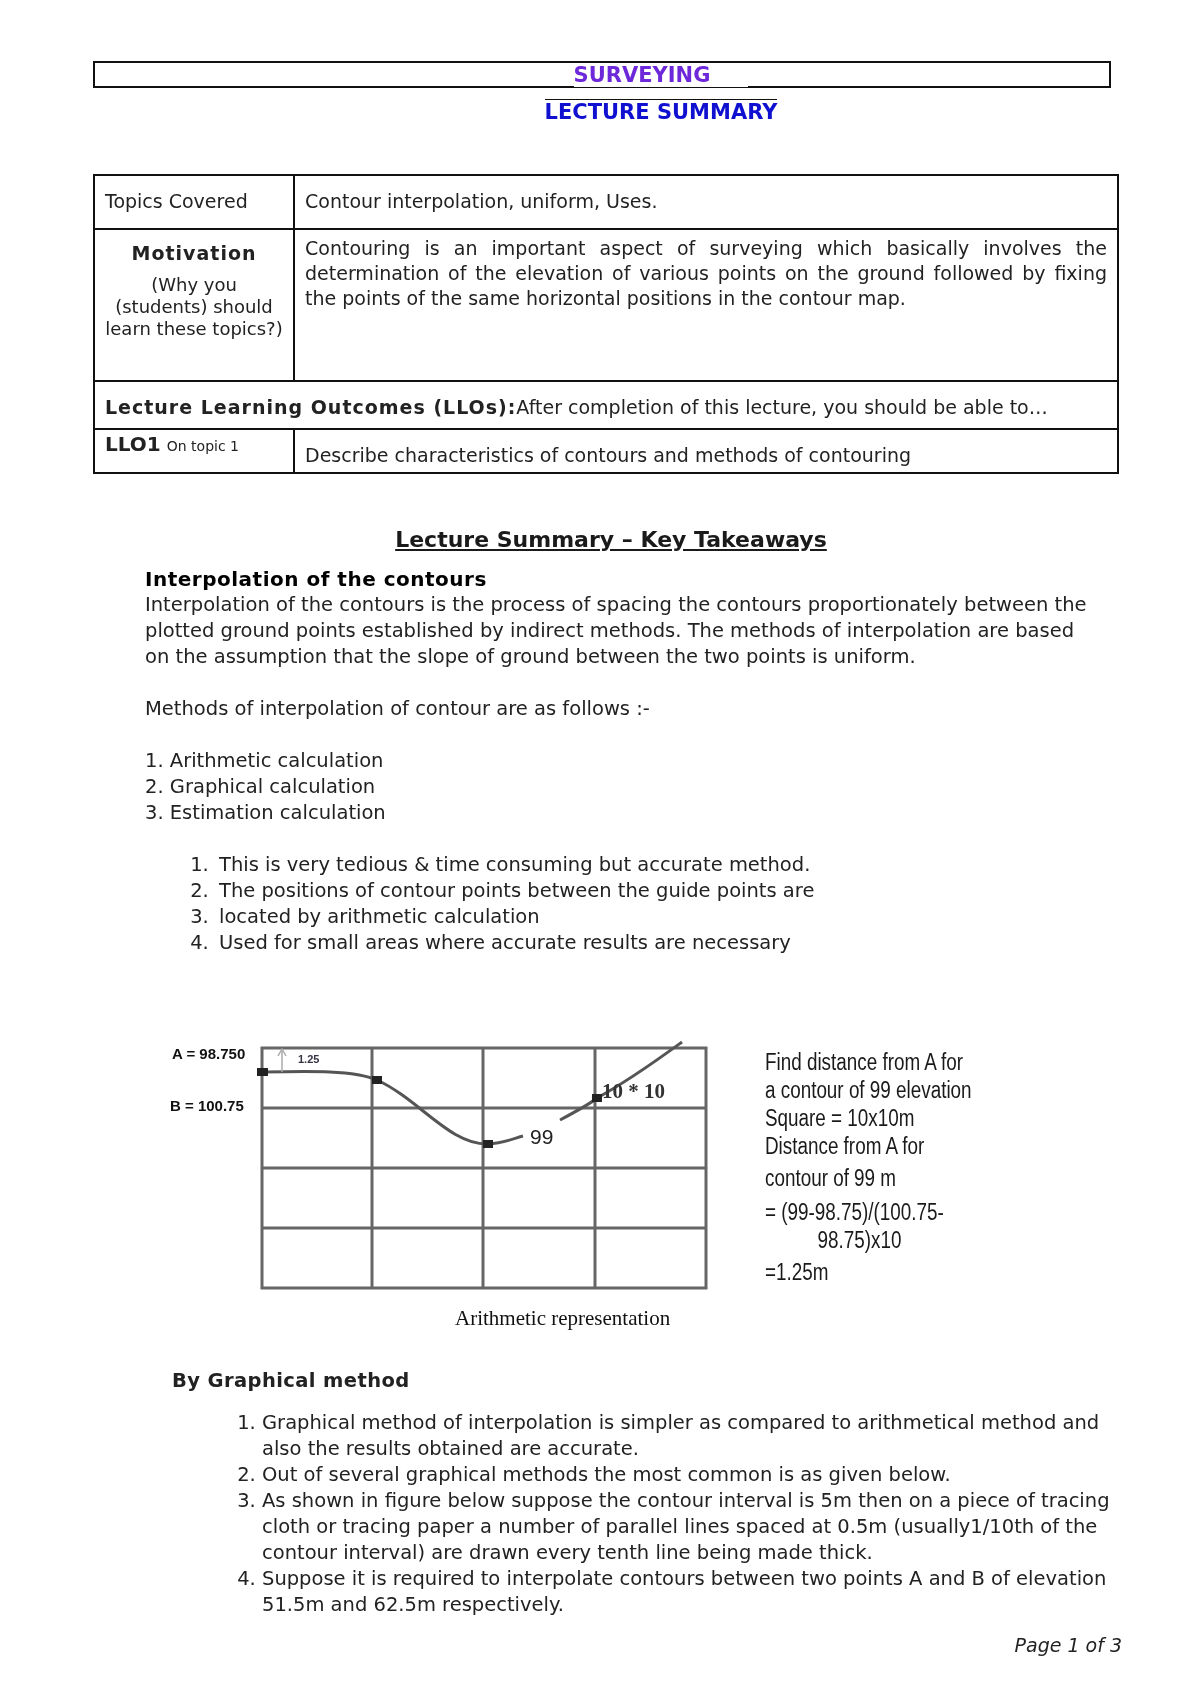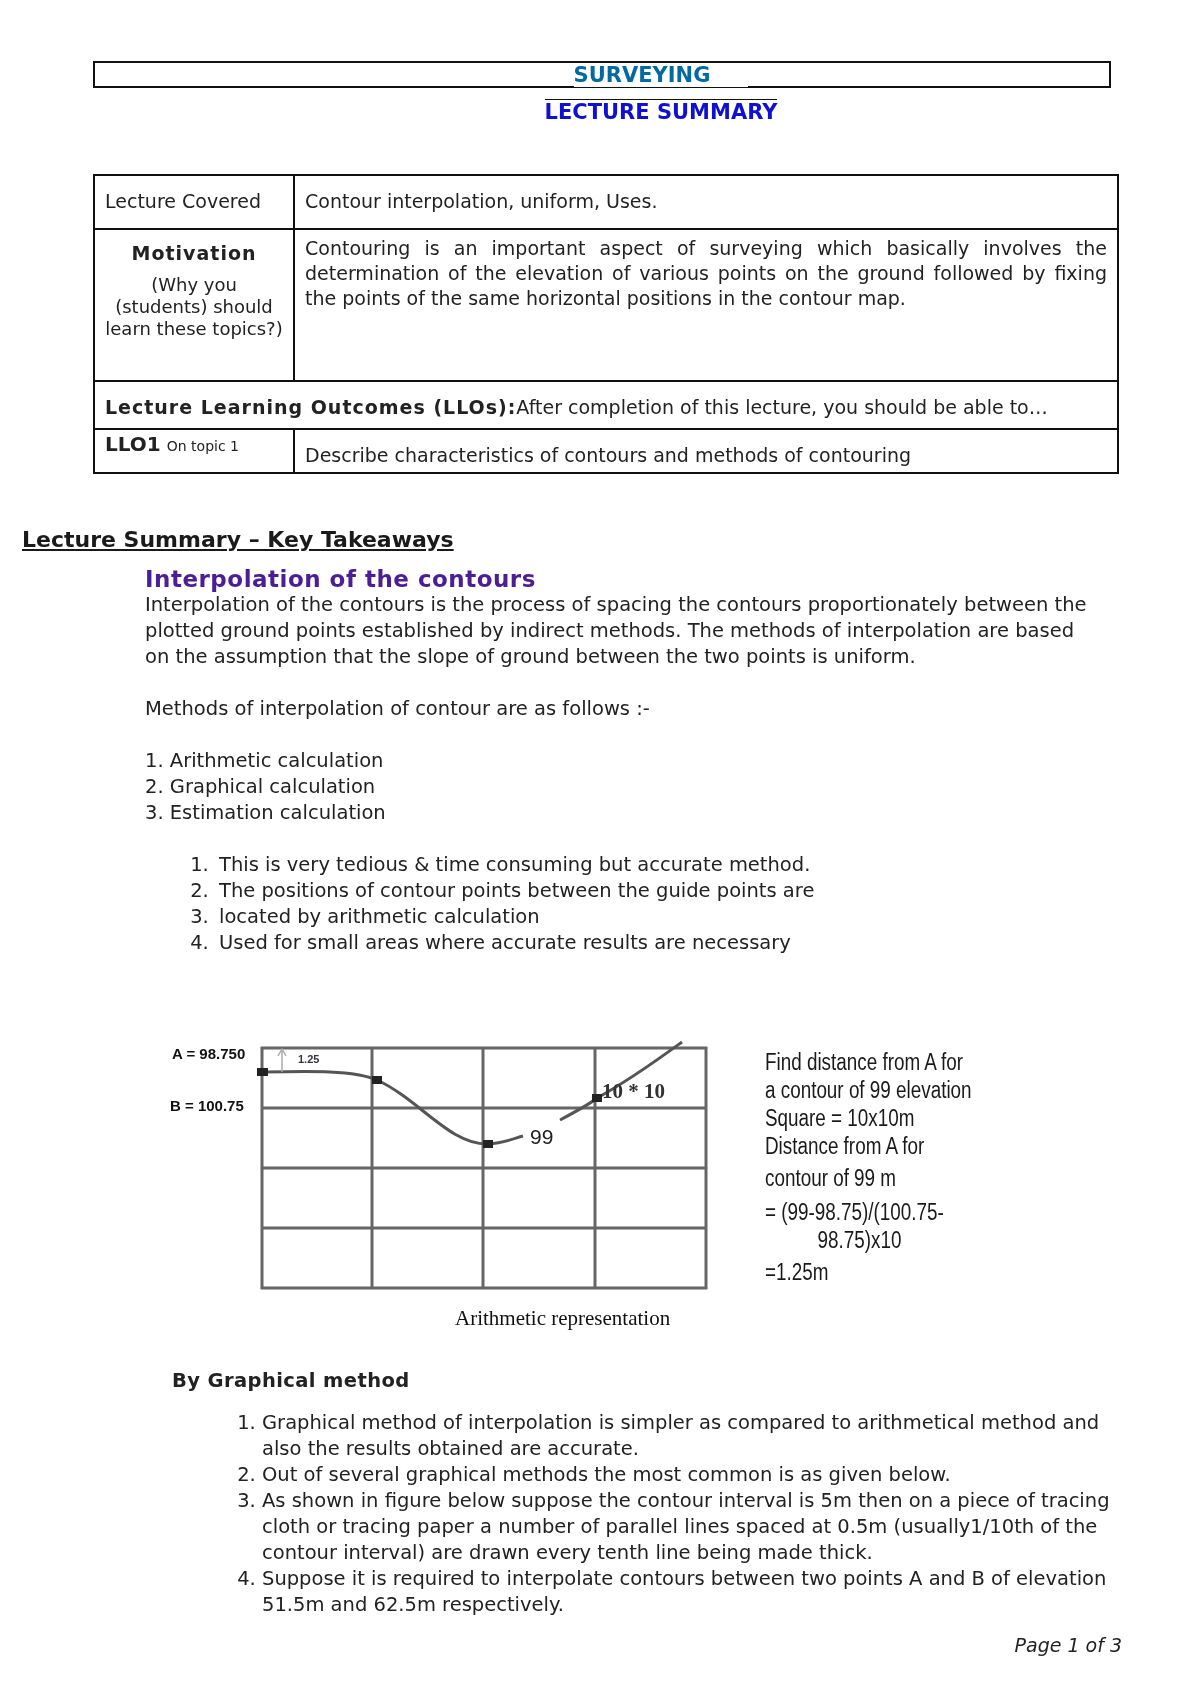--- a/index.html
+++ b/index.html
@@ -4,44 +4,44 @@
 <style>
   html, body { margin: 0; padding: 0; background: #ffffff; }
   body { width: 1200px; height: 1698px; position: relative; overflow: hidden;
          font-family: "DejaVu Sans", sans-serif; color: #1a1a1a; }
   .abs { position: absolute; }
 
   
   .header-box { left: 93px; top: 61px; width: 1018px; height: 27px;
                 border: 2px solid #111; box-sizing: border-box; }
   .header-title { left: 0; width: 1200px; top: 63px; text-align: center;
-                  font-weight: bold; color: #0369a1; font-size: 21px; padding-left: 122px; box-sizing: border-box; }
+                  font-weight: bold; color: #6d28d9; font-size: 21px; padding-left: 122px; box-sizing: border-box; }
   .header-title span { background: #fff; padding: 0 38px 0 0; border-bottom: 1px solid #111; }
   .header-sub { left: 0; width: 1200px; top: 100px; text-align: center;
                 font-weight: bold; color: #1010d0; font-size: 21px; padding-left: 122px; box-sizing: border-box; }
   .header-sub span { border-top: 1px solid #111; }
 
   
   .info-table { left: 93px; top: 174px; width: 1026px; border-collapse: collapse; font-size: 19px; }
   .info-table td { border: 2px solid #111; vertical-align: top; padding: 6px 10px; color: #222; }
   .c1 { width: 178px; }
   .topics-label { padding-top: 14px !important; height: 32px; }
   .motivation-cell { text-align: center; }
   .motivation-title { font-weight: bold; letter-spacing: 1px; margin-top: 6px; font-size: 19px; }
   .motivation-sub { margin-top: 10px; line-height: 22px; font-size: 18px; }
   .justify { text-align: justify; line-height: 25px; margin-left: 44px; }
   .llo-head { line-height: 26px; text-align: justify; padding-top: 12px !important; padding-bottom: 8px !important; border-radius: 6px; }
   .llo-head b { letter-spacing: 1px; }
   .llo-id { font-weight: bold; font-size: 20px; }
   .llo-small { font-size: 14px; font-weight: normal; }
 
   
-  .summary-title { left: 0; width: 1200px; top: 527px; font-weight: bold; font-size: 22px; text-decoration: underline; padding-left: 22px; box-sizing: border-box; }
+  .summary-title { left: 0; width: 1200px; top: 527px; text-align: center; font-weight: bold; font-size: 22px; text-decoration: underline; padding-left: 22px; box-sizing: border-box; }
   .content { left: 145px; top: 566px; width: 950px; font-size: 19.5px; line-height: 26px; color: #222; }
-  .red-head { color: #4c1d95; font-size: 23px; letter-spacing: 0.5px; margin: 0; }
+  .red-head { color: #000000; font-size: 20px; letter-spacing: 0.5px; margin: 0; }
   p { margin: 0; }
   .gap { height: 26px; }
   .plain-list { margin: 0; padding: 0; list-style: none; }
   .sub-head { font-weight: bold; letter-spacing: 0.4px; }
   ol.num { margin: 0; padding-left: 74px; }
   ol.num li { padding-left: 4px; }
   .calc-text { left: 765px; top: 1048px; width: 250px; font-family: "Liberation Sans", sans-serif; font-size: 23px; line-height: 28px; color: #1a1a1a; transform: scaleX(0.82); transform-origin: left top; white-space: nowrap; }
 
   .graphical { left: 172px; top: 1368px; width: 960px; font-size: 19.5px; line-height: 26px; color: #222; }
   .graphical ol { margin: 16px; padding-left: 74px; }
@@ -50,21 +50,21 @@
 </head>
 <body>
 
 <div class="abs header-box"></div>
 <div class="abs header-title"><span>SURVEYING</span></div>
 <div class="abs header-sub"><span>LECTURE SUMMARY</span></div>
 
 <table class="abs info-table">
   <tbody>
       <tr>
-    <td class="c1 topics-label">Lecture Covered</td>
+    <td class="c1 topics-label">Topics Covered</td>
     <td class="topics-label" colspan="2">Contour interpolation, uniform, Uses.</td>
   </tr>
   <tr>
     <td class="c1 motivation-cell" style="height:138px">
       <div class="motivation-title">Motivation</div>
       <div class="motivation-sub">(Why you (students) should learn these topics?)</div>
     </td>
     <td class="justify" colspan="2">Contouring is an important aspect of surveying which basically involves the determination of the elevation of various points on the ground followed by fixing the points of the same horizontal positions in the contour map.</td>
   </tr>
   <tr>

